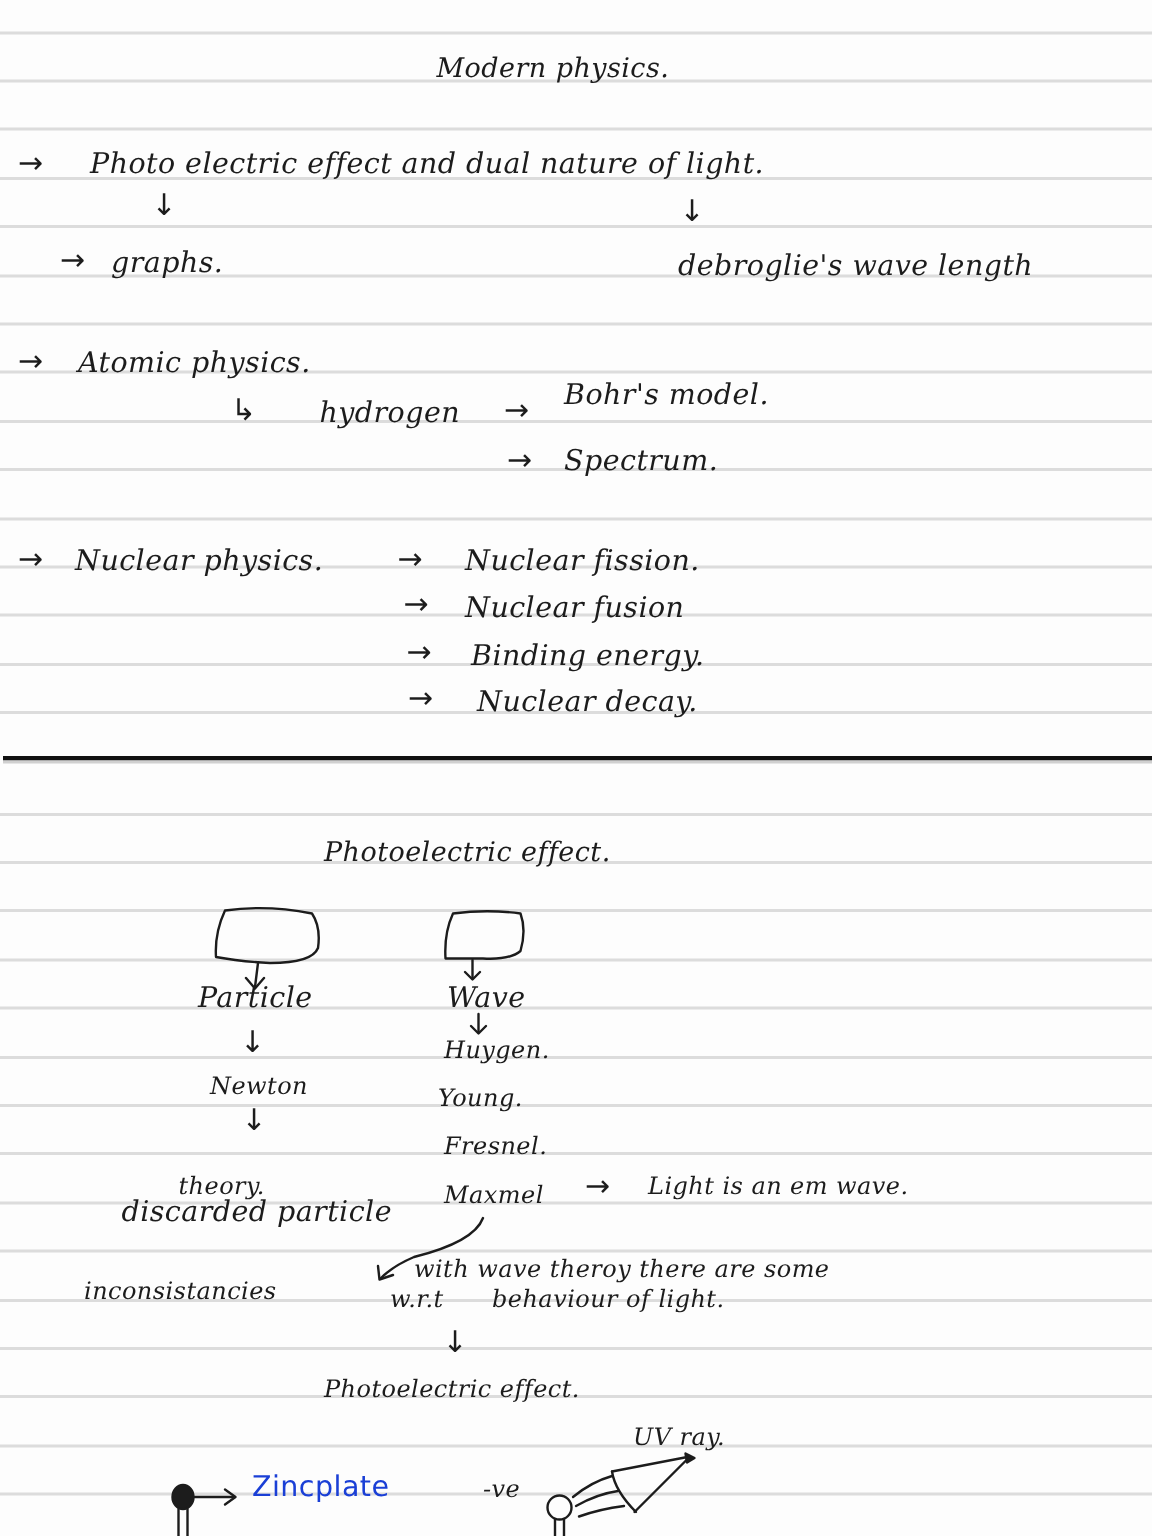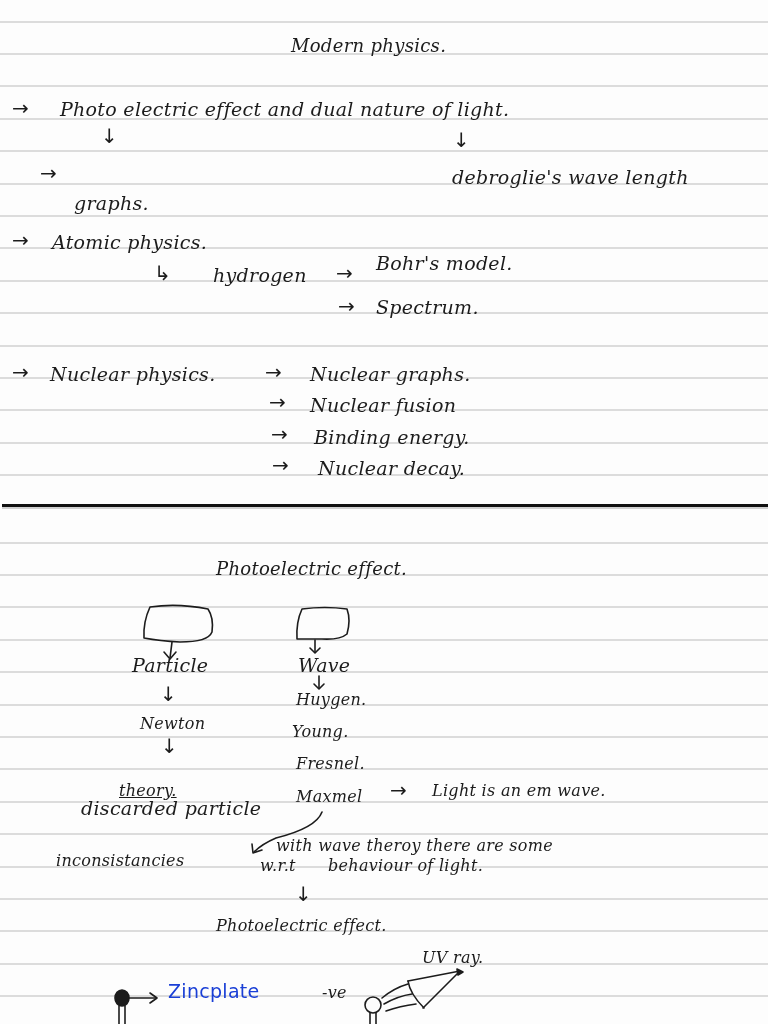--- a/index.html
+++ b/index.html
@@ -62,36 +62,36 @@
 <div class="separator"></div>
 <div class="separator-shadow"></div>
 
 <div class="t title" style="left:291px; top:37px;">Modern physics.</div>
 
 <div class="arrow" style="left:12px; top:98px;">→</div>
 <div class="t" style="left:60px; top:100px;">Photo electric effect and dual nature of light.</div>
 <div class="arrow" style="left:101px; top:126px;">↓</div>
 <div class="arrow" style="left:453px; top:130px;">↓</div>
 <div class="arrow" style="left:40px; top:163px;">→</div>
-<div class="t" style="left:74px; top:166px;margin-top:28px;">graphs.</div>
+<div class="t" style="left:74px; top:166px;">graphs.</div>
 <div class="t" style="left:416px; top:168px;margin-left:36px;">debroglie's wave length</div>
 
 <div class="arrow" style="left:12px; top:230px;">→</div>
 <div class="t" style="left:52px; top:233px;">Atomic physics.</div>
 <div class="arrow" style="left:154px; top:263px;">↳</div>
 <div class="t" style="left:213px; top:266px;">hydrogen</div>
 <div class="arrow" style="left:336px; top:263px;">→</div>
 <div class="t" style="left:376px; top:254px;">Bohr's model.</div>
 <div class="arrow" style="left:338px; top:296px;">→</div>
 <div class="t" style="left:376px; top:298px;">Spectrum.</div>
 
 <div class="arrow" style="left:12px; top:362px;">→</div>
 <div class="t" style="left:50px; top:365px;">Nuclear physics.</div>
 <div class="arrow" style="left:265px; top:362px;">→</div>
-<div class="t" style="left:310px; top:365px;">Nuclear graphs.</div>
+<div class="t" style="left:310px; top:365px;">Nuclear fission.</div>
 <div class="arrow" style="left:269px; top:392px;">→</div>
 <div class="t" style="left:310px; top:396px;">Nuclear fusion</div>
 <div class="arrow" style="left:271px; top:424px;">→</div>
 <div class="t" style="left:314px; top:428px;">Binding energy.</div>
 <div class="arrow" style="left:272px; top:455px;">→</div>
 <div class="t" style="left:318px; top:459px;">Nuclear decay.</div>
 
 <div class="t title" style="left:216px; top:560px;">Photoelectric effect.</div>
 
 <div class="t" style="left:132px; top:656px;">Particle</div>
@@ -100,21 +100,21 @@
 <div class="arrow" style="left:160px; top:684px;">↓</div>
 <div class="t small" style="left:296px; top:692px;">Huygen.</div>
 
 <div class="t small" style="left:140px; top:716px;font-style:italic;">Newton</div>
 <div class="t small" style="left:292px; top:724px;">Young.</div>
 
 <div class="arrow" style="left:161px; top:736px;">↓</div>
 <div class="t" style="left:81px; top:799px;">discarded particle</div>
 <div class="t small" style="left:296px; top:756px;">Fresnel.</div>
 
-<div class="t small" style="left:119px; top:783px;text-decoration:underline;">theory.</div>
+<div class="t small" style="left:119px; top:783px;">theory.</div>
 <div class="t small" style="left:296px; top:789px;font-style:italic;">Maxmel</div>
 <div class="arrow" style="left:390px; top:780px;">→</div>
 <div class="t small" style="left:432px; top:783px;">Light is an em wave.</div>
 
 <div class="t small" style="left:56px; top:853px;">inconsistancies</div>
 <div class="t small" style="left:240px; top:858px;margin-left:20px;">w.r.t</div>
 <div class="t small" style="left:276px; top:838px;">with wave theroy there are some</div>
 <div class="t small" style="left:328px; top:858px;">behaviour of light.</div>
 
 <div class="arrow" style="left:295px; top:884px;">↓</div>

